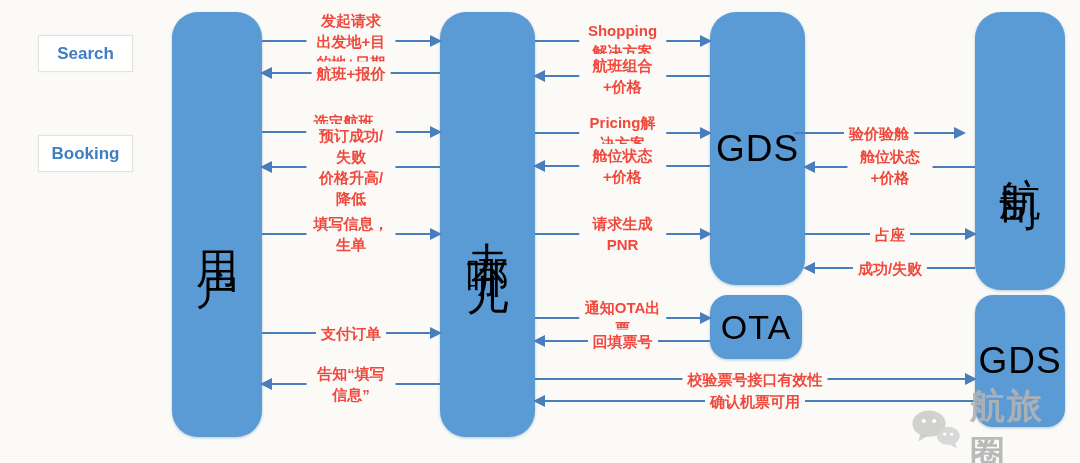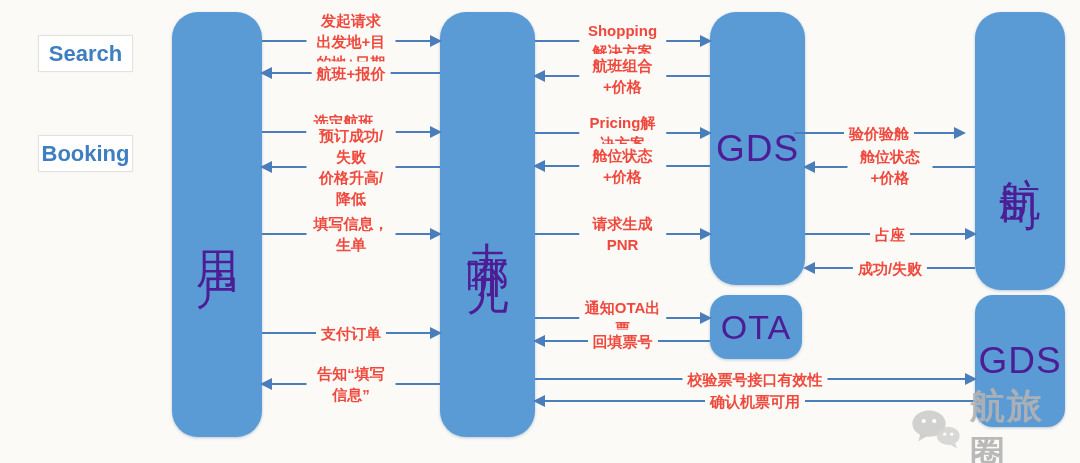--- a/index.html
+++ b/index.html
@@ -19,28 +19,28 @@
     position:relative;
     width:1080px;height:463px;
     background:var(--background);
     overflow:hidden;
   }
   
   .stage{
     position:absolute;left:38px;width:95px;height:37px;
     background:#fff;border:1px solid #e4e2df;
     display:flex;align-items:center;justify-content:center;
-    font-size:22px;font-weight:bold;color:var(--stage-text);
+    font-size:17px;font-weight:bold;color:var(--stage-text);
     box-shadow:0 0 3px rgba(0,0,0,.04);
   }
   
   .entity{
     position:absolute;background:var(--entity-blue);
     display:flex;align-items:center;justify-content:center;
-    color:#4c1d95;box-shadow:0 1px 3px rgba(70,110,150,.35);
+    color:#000000;box-shadow:0 1px 3px rgba(70,110,150,.35);
   }
   .entity.tall{border-radius:26px;}
   .entity.small{border-radius:18px;}
   .v-label{
     writing-mode:vertical-rl;text-orientation:upright;
     letter-spacing:16px;padding-top:16px;
     font-size:42px;line-height:1;
   }
   .h-label{font-size:37px;letter-spacing:1px;}
   

